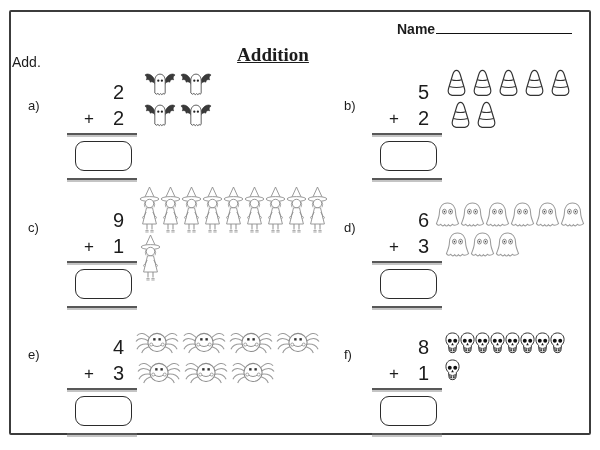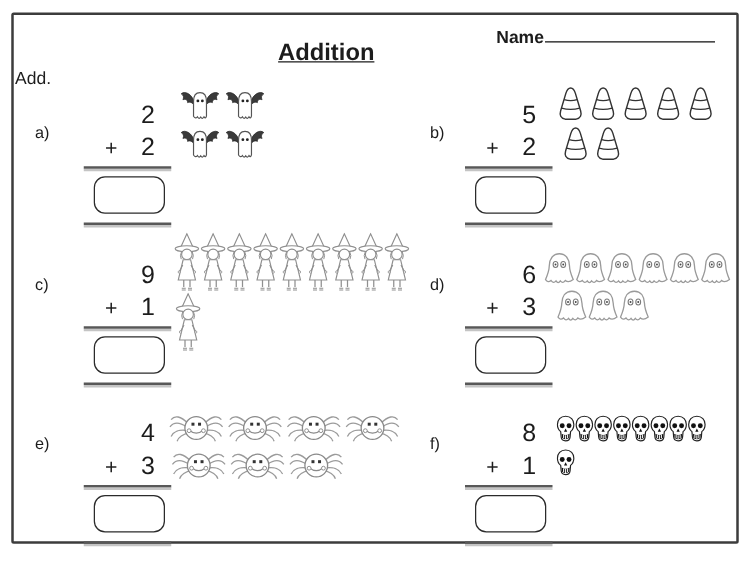--- a/index.html
+++ b/index.html
@@ -107,21 +107,21 @@
     <path d="M8,0.8 C3.6,0.8 1,3.8 1,7.8 C1,10.6 2.2,12.6 3.8,14 L4.2,18.6 C4.4,20.6 5.6,21.8 8,21.8 C10.4,21.8 11.6,20.6 11.8,18.6 L12.2,14 C13.8,12.6 15,10.6 15,7.8 C15,3.8 12.4,0.8 8,0.8 Z" fill="#fff" stroke="#222" stroke-width="1"></path>
     <circle cx="5.1" cy="9" r="2.1" fill="#111"></circle>
     <circle cx="10.9" cy="9" r="2.1" fill="#111"></circle>
     <path d="M8,11.3 L6.6,14 L9.4,14 Z" fill="#111"></path>
     <path d="M4.6,15.8 Q8,17.8 11.4,15.8 L11,19.4 Q8,21.4 5,19.4 Z" fill="#111"></path>
     <path d="M6.3,16.6 v3 M8,17.1 v3.3 M9.7,16.6 v3" fill="none" stroke="#fff" stroke-width="0.9"></path>
   </symbol>
 </svg>
 
 <div id="page">
-  <h1 class="title" style="margin:4px;">Addition</h1>
+  <h1 class="title" style="margin:16px;font-family:Liberation Serif, serif;">Addition</h1>
   <div class="name-row">
     <span>Name</span><span class="name-line"></span>
   </div>
   <div class="instruction">Add.</div>
 
   <section class="problem pos-a">
     <span class="plabel">a)</span>
     <div class="numcol">
       <div class="top-num">2</div>
       <div class="addend-row">

